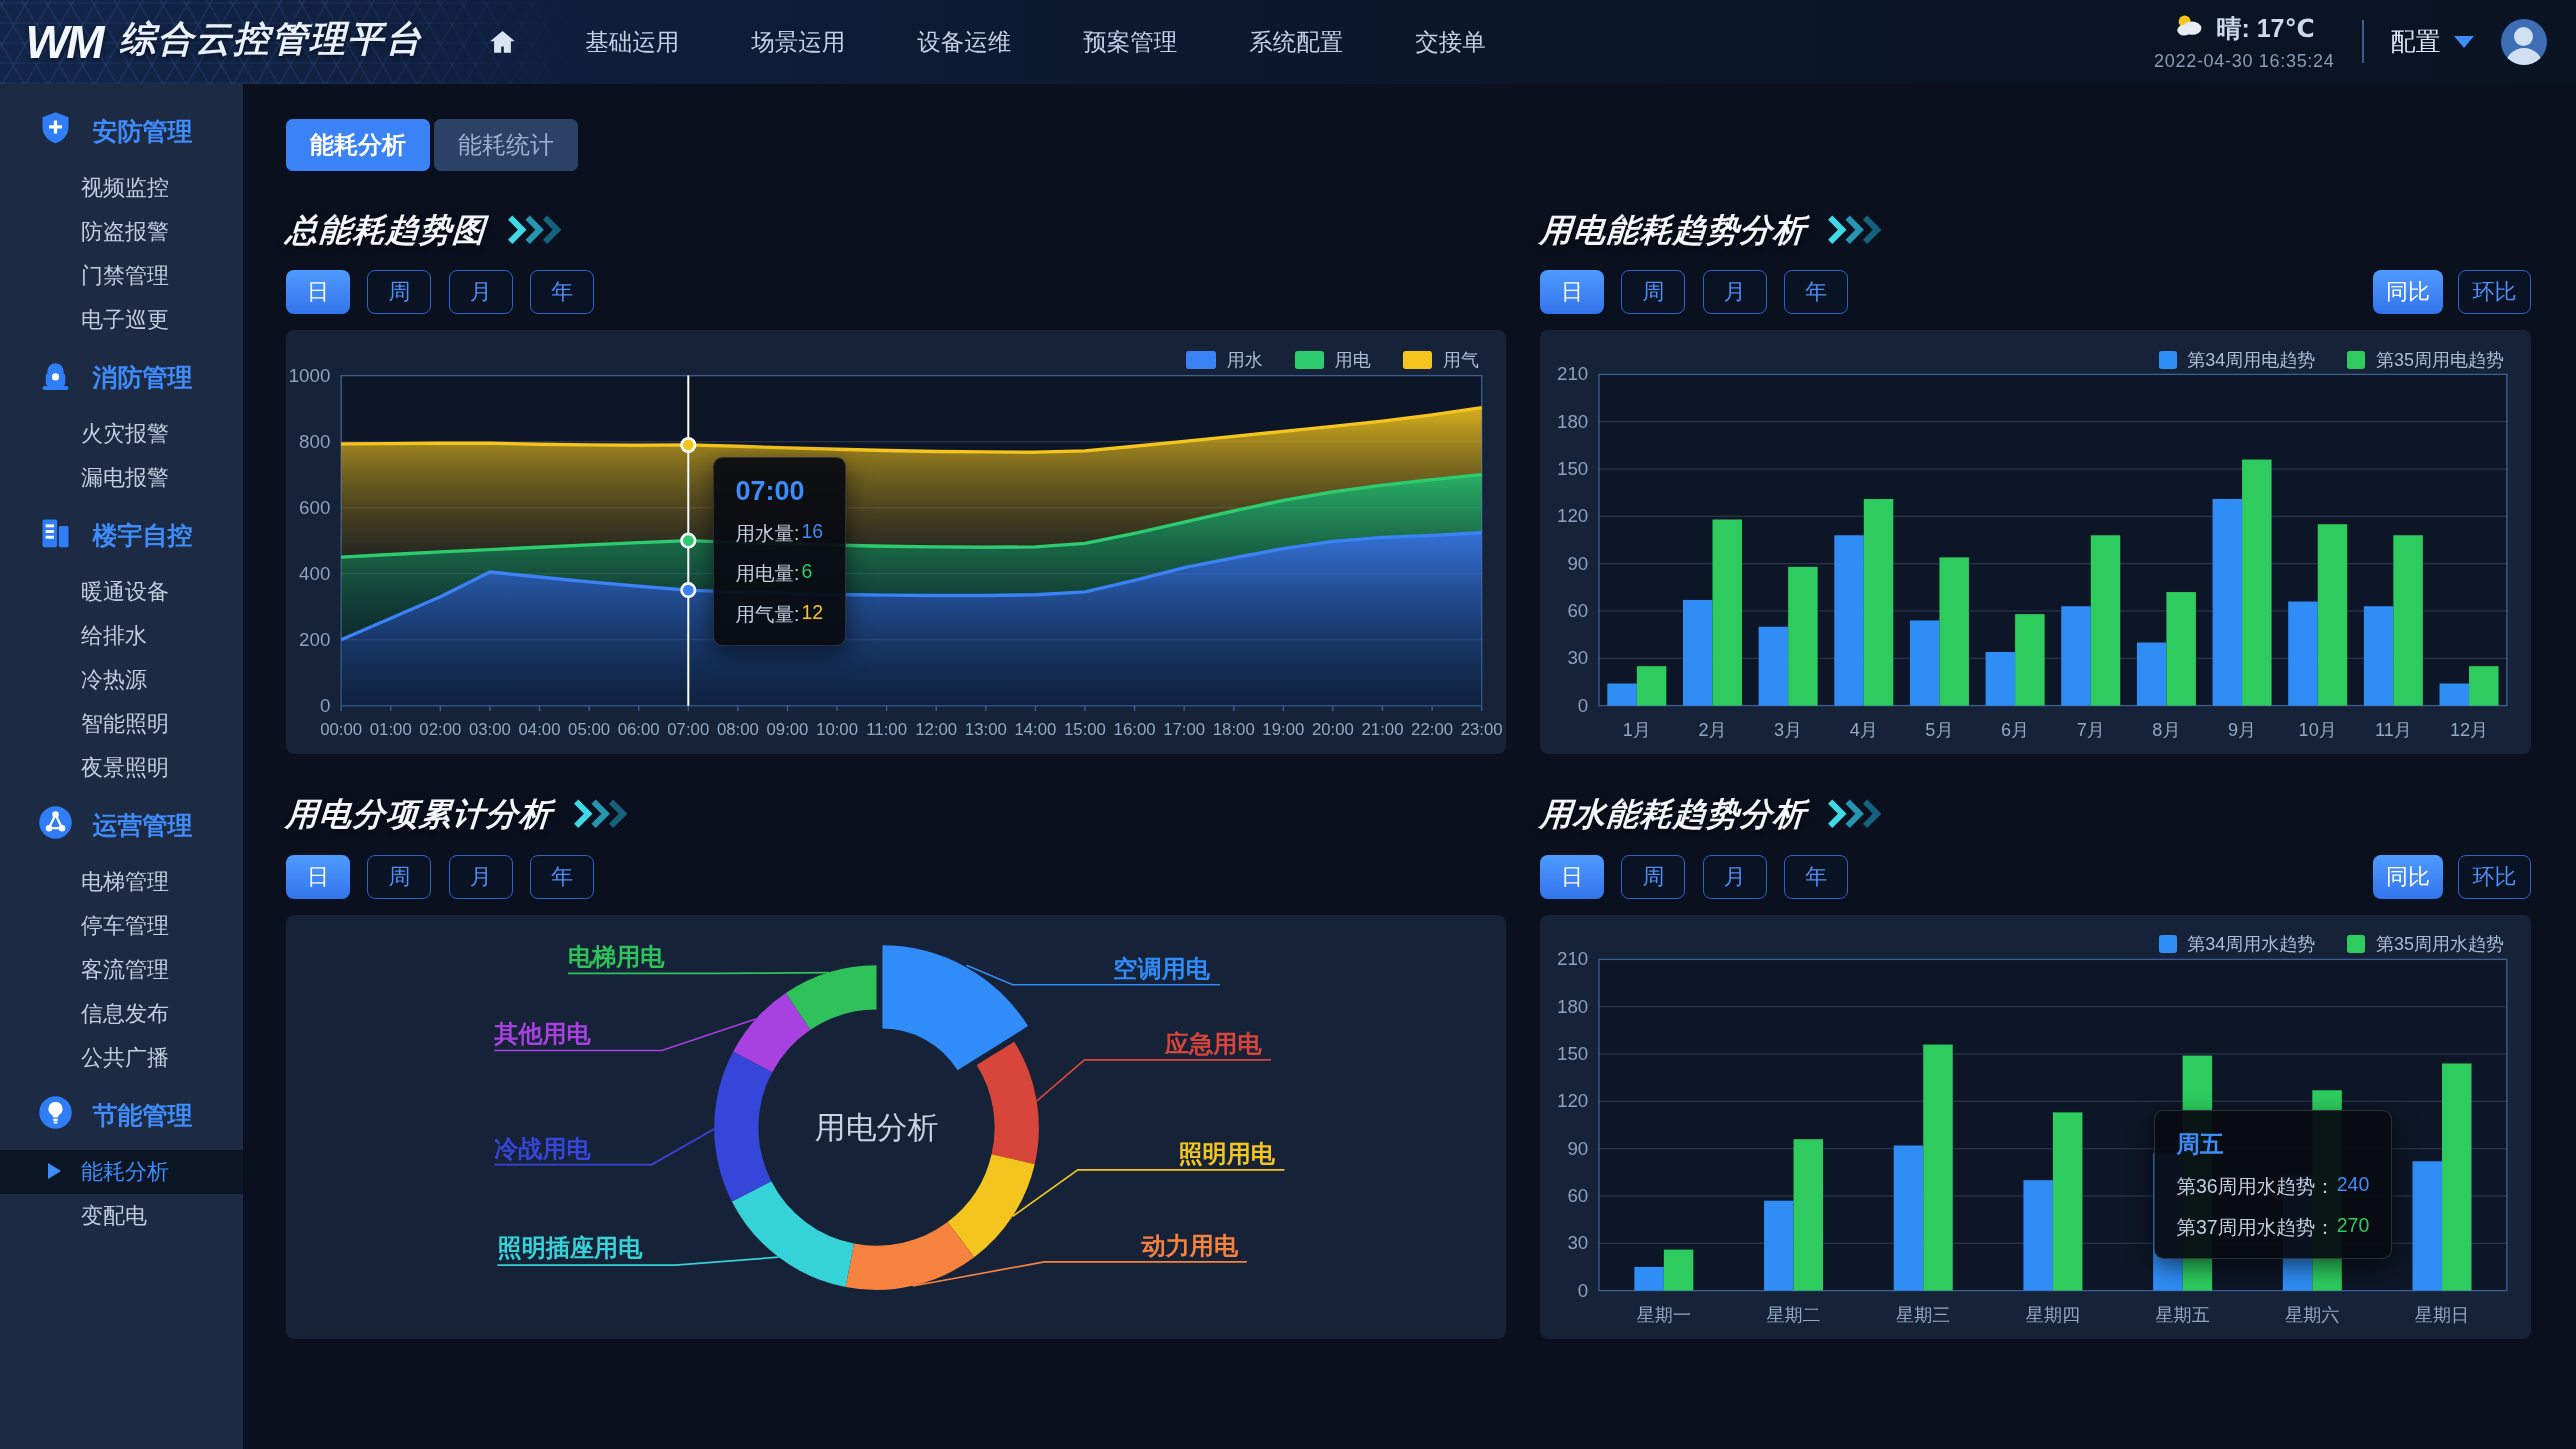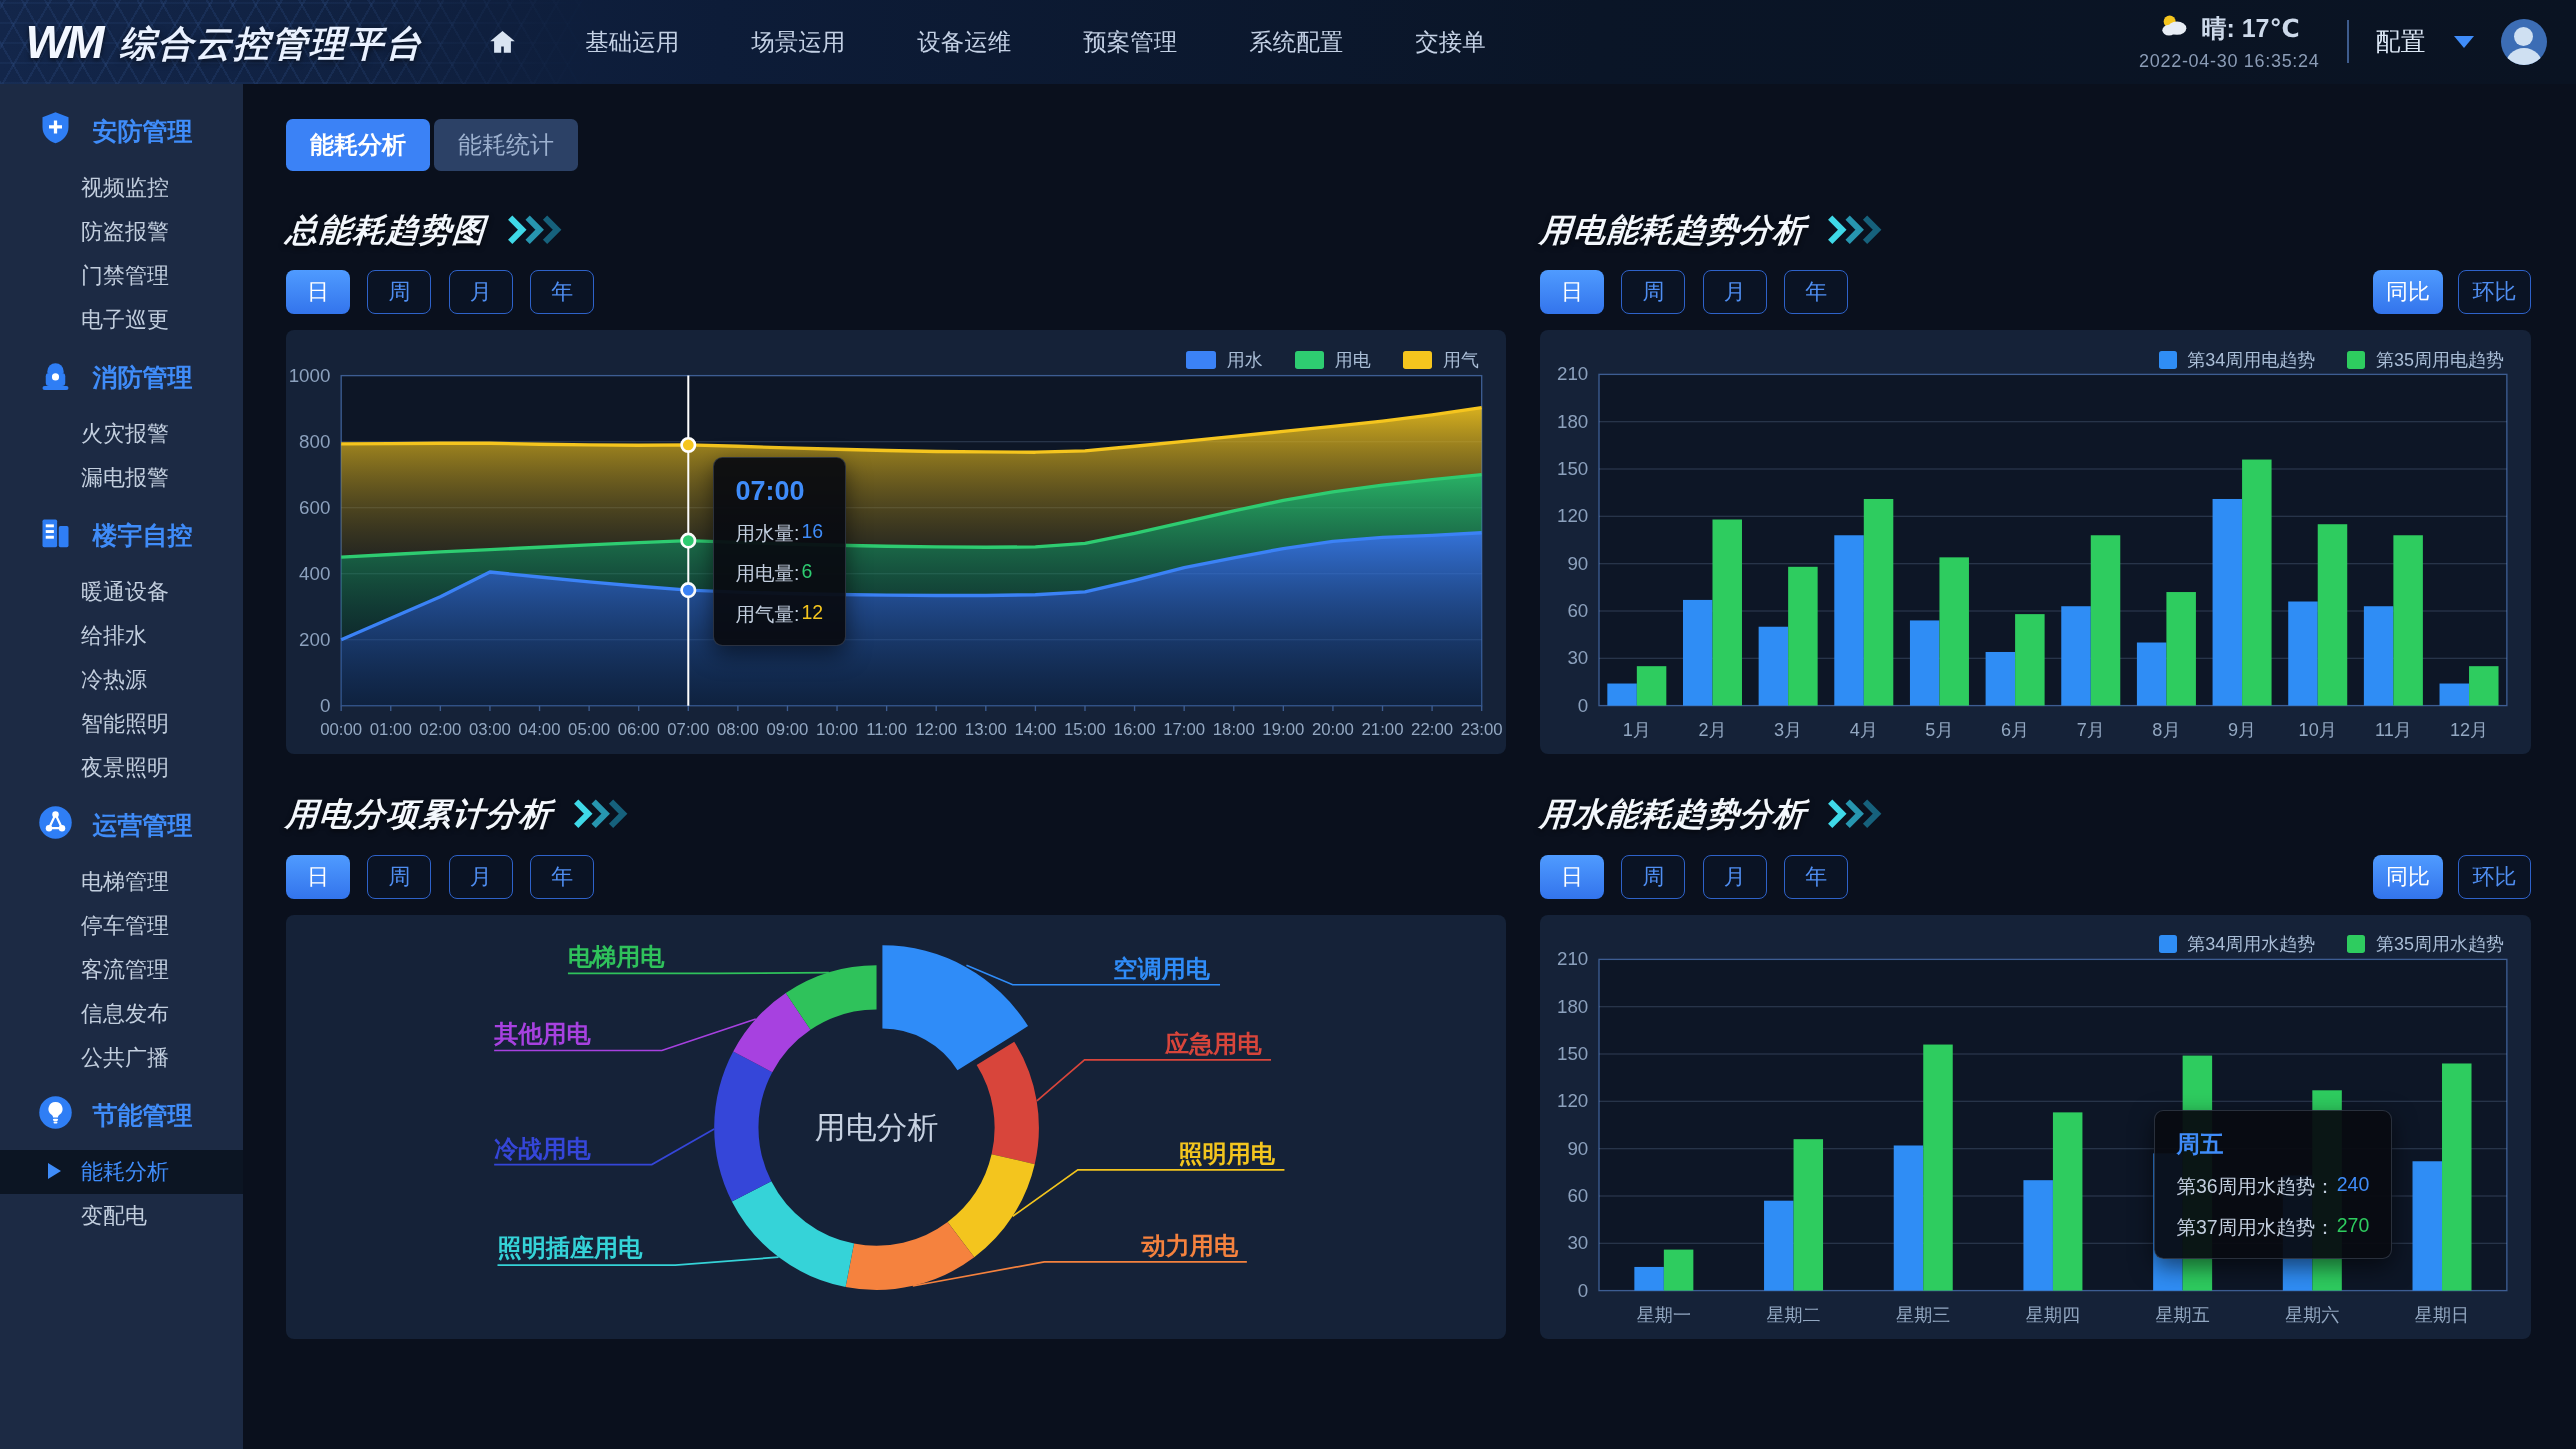--- a/index.html
+++ b/index.html
@@ -11,36 +11,36 @@
   .topbar{ position:absolute; left:0; top:0; width:100%; height:84px; z-index:10;
     background:linear-gradient(90deg,#13264a 0%,#0d1c38 28%,#0a1527 62%,#0a1322 100%);
     display:flex; align-items:center;}
   .hexes{ position:absolute; left:0; top:0; width:604px; height:84px; opacity:.55;
     background:
       repeating-linear-gradient(60deg, rgba(80,125,200,.22) 0 2px, transparent 2px 20px),
       repeating-linear-gradient(-60deg, rgba(80,125,200,.22) 0 2px, transparent 2px 20px),
       repeating-linear-gradient(0deg, rgba(80,125,200,.14) 0 2px, transparent 2px 20px);
     -webkit-mask-image:linear-gradient(90deg,#000 55%,transparent);
     mask-image:linear-gradient(90deg,#000 55%,transparent);}
-  .logo{ position:relative; display:flex; align-items:flex-end; gap:17.4px; padding-left:25.5px; z-index:2;}
+  .logo{ position:relative; display:flex; align-items:flex-start; gap:17.4px; padding-left:25.5px; z-index:2;}
   .logo-mark{ font-size:46px; font-weight:800; font-style:italic; color:#f2f7ff; letter-spacing:-2.7px;
     text-shadow:0 2px 5.4px rgba(0,0,0,.6);}
   .logo-title{ font-size:36px; font-weight:800; font-style:italic; color:#e9f1ff; letter-spacing:2px;
     text-shadow:0 2px 6.7px rgba(0,0,0,.65);}
   .home-ic{ margin-left:64px; display:flex; align-items:center; z-index:2;}
   .nav{ display:flex; align-items:stretch; height:68px; margin-left:31px; z-index:2;}
   .nav-item{ display:flex; align-items:center; padding:0 36px; font-size:23.5px; color:#c3d0e4; cursor:pointer;}
   .nav-item.active{ color:#fff; font-weight:700;
     background:linear-gradient(180deg, rgba(30,60,110,0) 0%, rgba(58,114,222,.55) 55%, #4a90f8 100%);}
   .top-right{ margin-left:auto; display:flex; align-items:center; gap:27px; padding-right:29.5px; z-index:2;}
   .weather{ display:flex; flex-direction:column; align-items:center;}
   .weather-top{ display:flex; align-items:center; gap:10.7px; font-size:25px; color:#cdd9ea; font-weight:600;}
   .weather-date{ font-size:18px; color:#8b9cb6; margin-top:5.4px; letter-spacing:0.7px;}
   .vdiv{ width:2px; height:43px; background:#3e5c8e;}
-  .config{ display:flex; align-items:center; gap:28px; font-size:25px; color:#dbe6f4; cursor:pointer;}
+  .config{ display:flex; align-items:center; gap:13px; font-size:25px; color:#dbe6f4; cursor:pointer;}
   .caret{ width:0; height:0; border-left:10px solid transparent; border-right:10px solid transparent;
     border-top:12.7px solid #3f8cf9;}
   .avatar{ width:46px; height:46px; border-radius:50%; background:#3c6db5; position:relative; overflow:hidden;}
   .avatar::before{ content:""; position:absolute; left:13.4px; top:8px; width:19px; height:19px;
     border-radius:50%; background:#cfe0f2;}
   .avatar::after{ content:""; position:absolute; left:4px; top:29.5px; width:38px; height:23px;
     border-radius:19px 19px 0 0; background:#cfe0f2;}
 
   
   .sidebar{ position:absolute; left:0; top:84px; width:243px; bottom:0; background:#1c2a44; padding-top:12px; z-index:5;}

